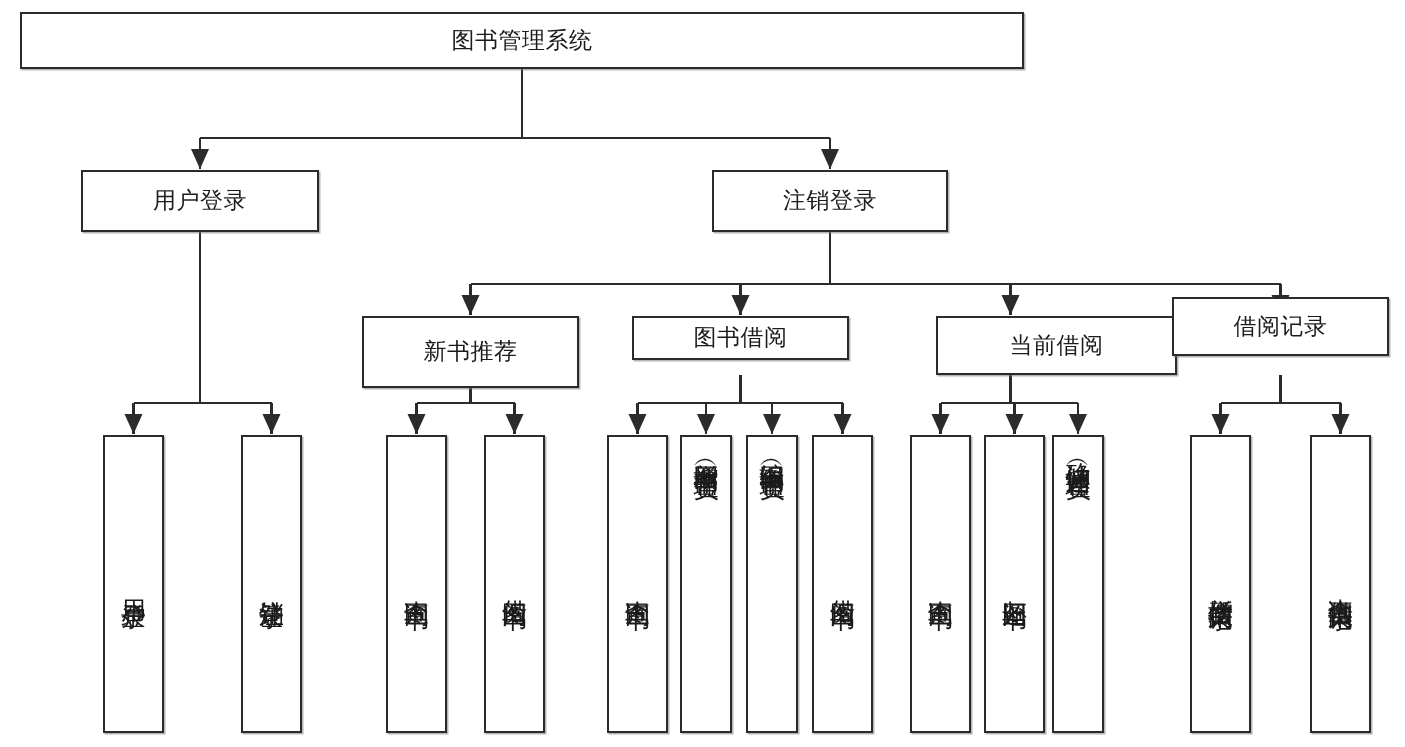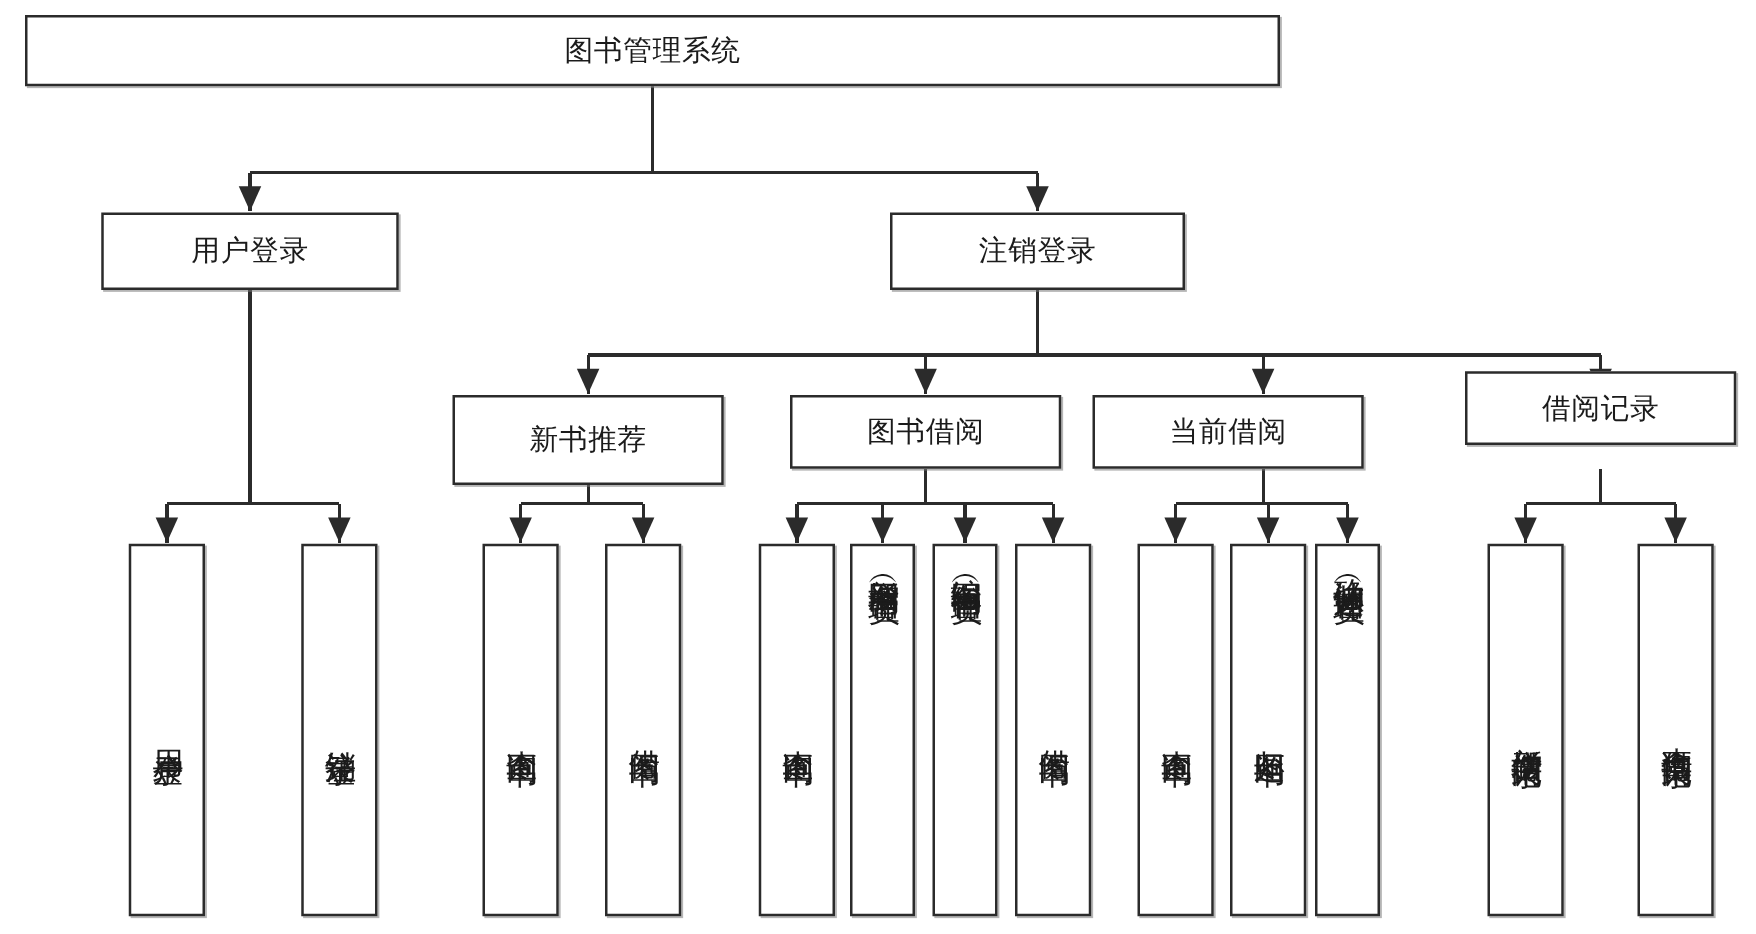--- a/index.html
+++ b/index.html
@@ -138,24 +138,24 @@
       </div>
       <div class="node horizontal" style="left: 81px; top: 170px; width: 238px; height: 62px;">
         <span class="label">用户登录</span>
       </div>
       <div class="node horizontal" style="left: 712px; top: 170px; width: 236px; height: 62px;">
         <span class="label">注销登录</span>
       </div>
       <div class="node horizontal" style="left: 362px; top: 316px; width: 217px; height: 72px;">
         <span class="label">新书推荐</span>
       </div>
-      <div class="node horizontal" style="left: 632px; top: 316px; width: 217px; height: 59px;">
+      <div class="node horizontal" style="left: 632px; top: 316px; width: 217px; height: 44px;">
         <span class="label">图书借阅</span>
       </div>
-      <div class="node horizontal" style="left: 874px; top: 316px; width: 217px; height: 59px;">
+      <div class="node horizontal" style="left: 936px; top: 316px; width: 241px; height: 59px;">
         <span class="label">当前借阅</span>
       </div>
       <div class="node horizontal" style="left: 1172px; top: 297px; width: 217px; height: 59px;">
         <span class="label">借阅记录</span>
       </div>
       <div class="node vertical center-text" style="left: 103px; top: 435px; width: 61px; height: 298px;">
         <span class="label">用户登录</span>
       </div>
       <div class="node vertical center-text" style="left: 241px; top: 435px; width: 61px; height: 298px;">
         <span class="label">注销登录</span>

